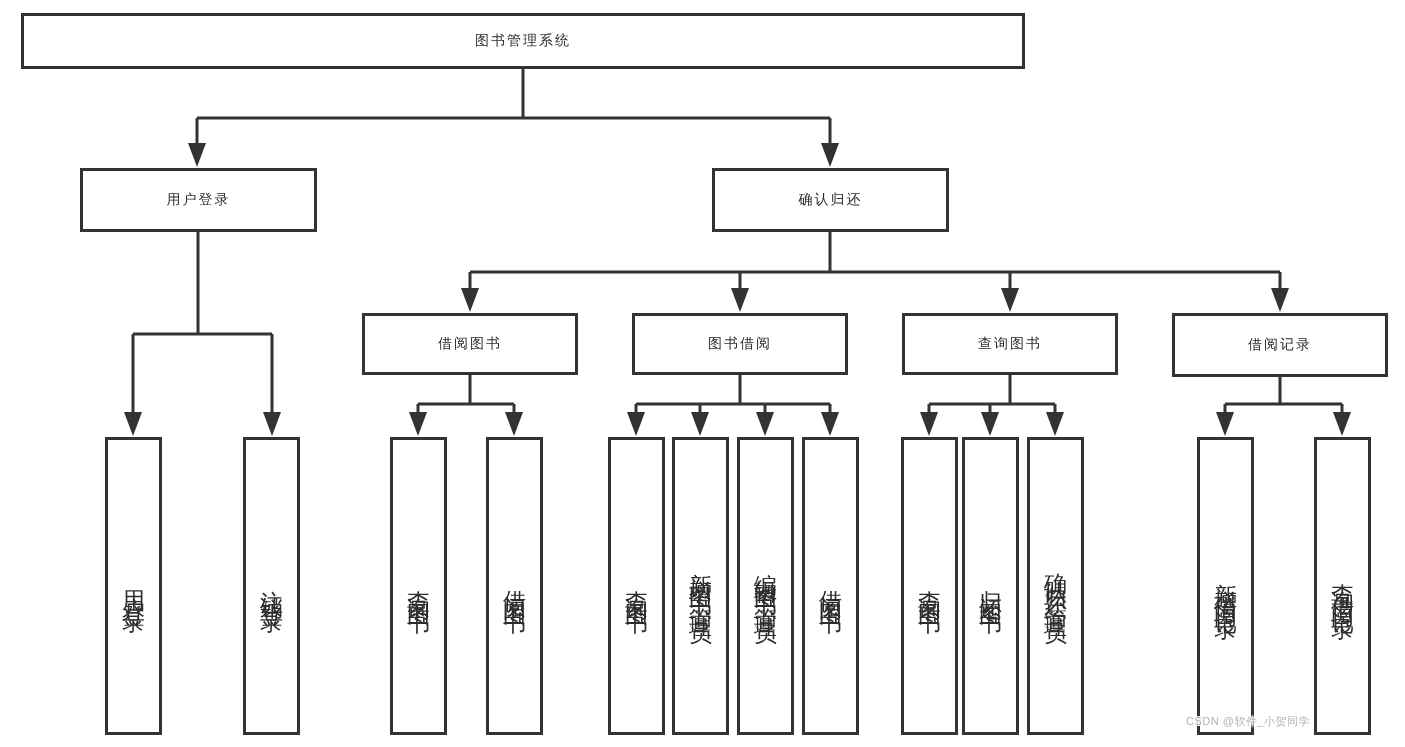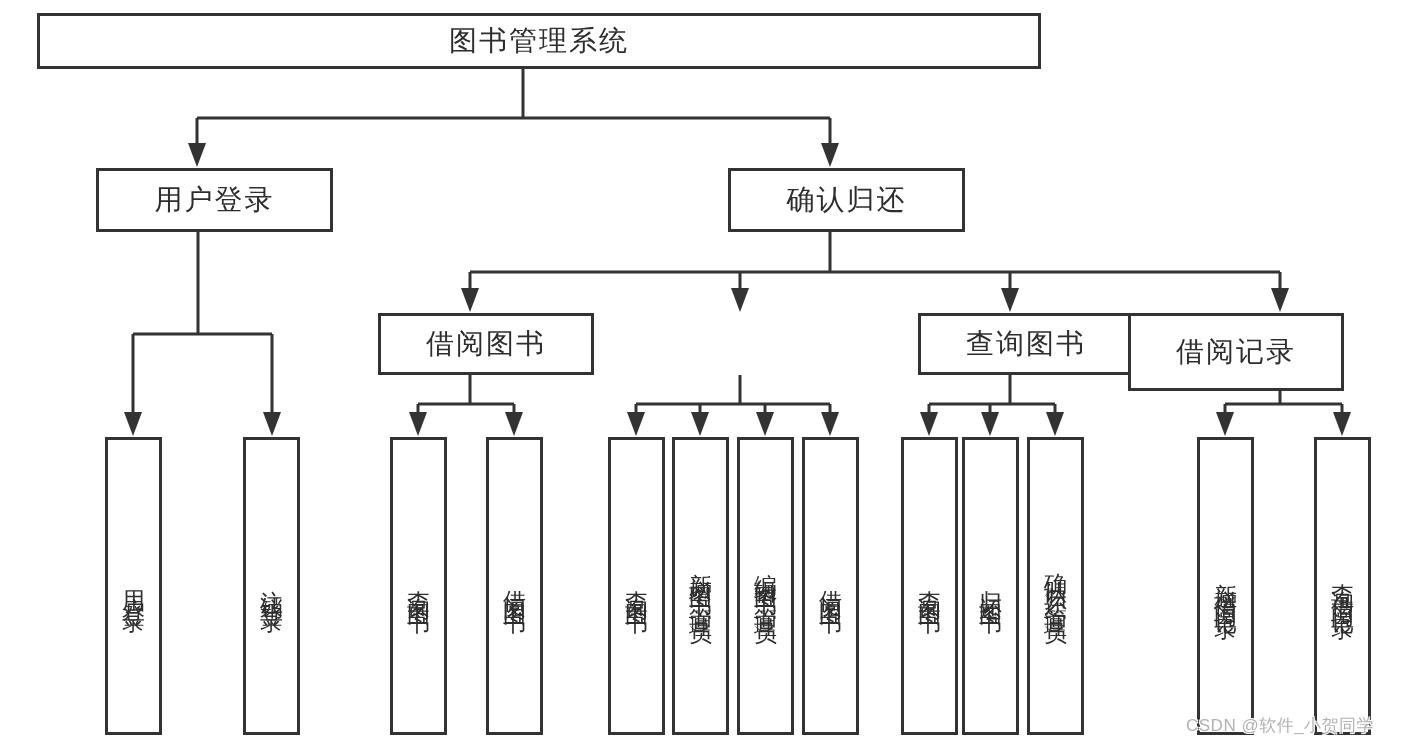--- a/index.html
+++ b/index.html
@@ -14,33 +14,33 @@
     position:absolute;
     background:#ffffff;
     border:3px solid #333333;
     box-sizing:border-box;
     display:flex;
     align-items:center;
     justify-content:center;
     color:#2d2d2d;
     z-index:2;
   }
-  .h{font-size:28px;letter-spacing:2px;white-space:nowrap;margin-left:16px;}
+  .h{font-size:14px;letter-spacing:2px;white-space:nowrap;}
   .v span{
     writing-mode:vertical-lr;
     text-orientation:mixed;
     font-size:23px;
     letter-spacing:7px;
     line-height:1;
   }
   #wires{position:absolute;left:0;top:0;z-index:1;}
   #watermark{
     position:absolute;
     left:1186px;top:714px;
-    font-size:17px;
+    font-size:11px;
     letter-spacing:0.5px;
     color:#b2b2b2;
     z-index:5;
     white-space:nowrap;
     text-shadow:-1px -1px 0 #fff,1px -1px 0 #fff,-1px 1px 0 #fff,1px 1px 0 #fff;
   }
 </style>
 </head>
 <body>
 
@@ -78,22 +78,23 @@
       <polygon points="1342,436 1333,412 1351,412"></polygon>
     </g>
   </svg>
 
   <div class="box h" style="left:21px;top:13px;width:1004px;height:56px">图书管理系统</div>
 
   <div class="box h" style="left:80px;top:168px;width:237px;height:64px">用户登录</div>
   <div class="box h" style="left:712px;top:168px;width:237px;height:64px">确认归还</div>
 
   <div class="box h" style="left:362px;top:313px;width:216px;height:62px">借阅图书</div>
+  <div class="box h" style="left:632px;top:313px;width:216px;height:62px">图书借阅</div>
   <div class="box h" style="left:902px;top:313px;width:216px;height:62px">查询图书</div>
-  <div class="box h" style="left:1112px;top:313px;width:216px;height:78px">借阅记录</div>
+  <div class="box h" style="left:1172px;top:313px;width:216px;height:64px">借阅记录</div>
 
   <div class="box v" style="left:105px;top:437px;width:57px;height:298px">
     <span>用户登录</span>
   </div>
   <div class="box v" style="left:243px;top:437px;width:57px;height:298px">
     <span>注销登录</span>
   </div>
 
   <div class="box v" style="left:390px;top:437px;width:57px;height:298px">
     <span>查询图书</span>

